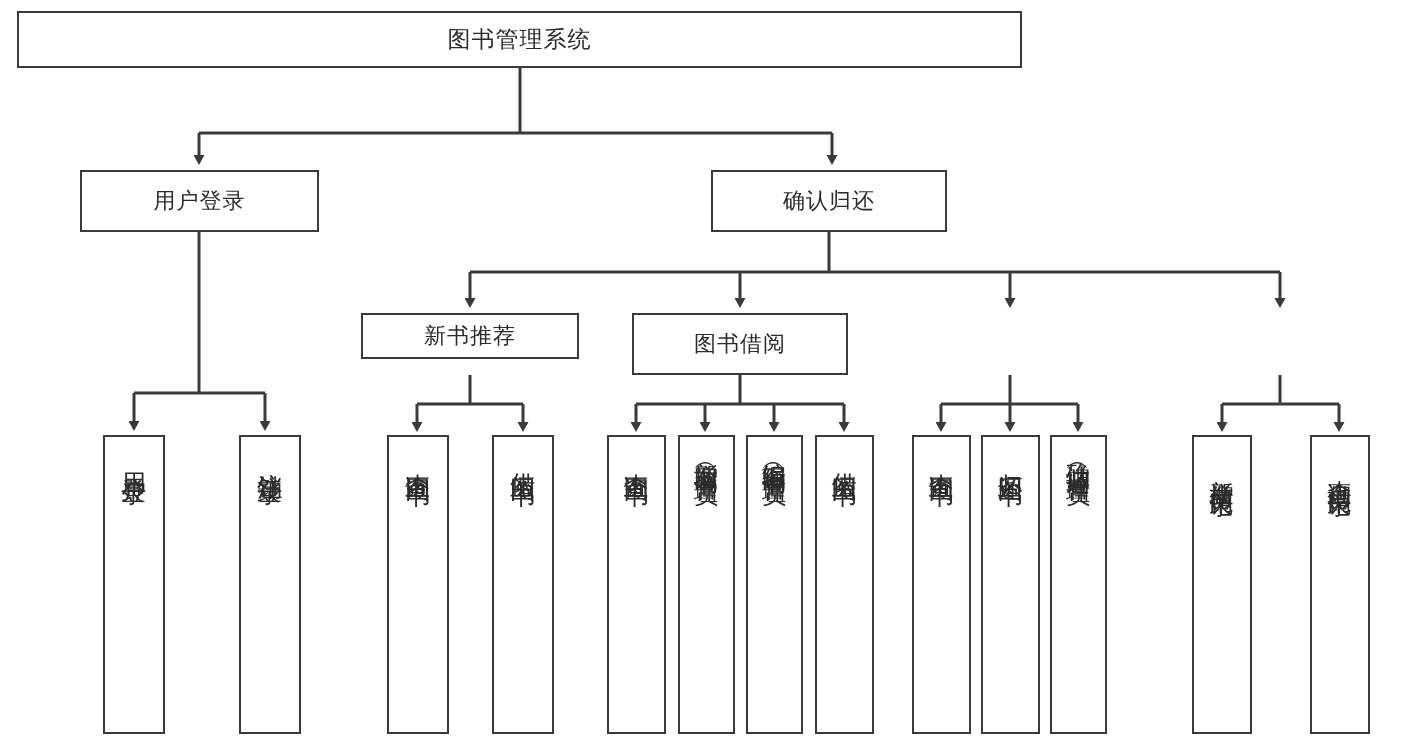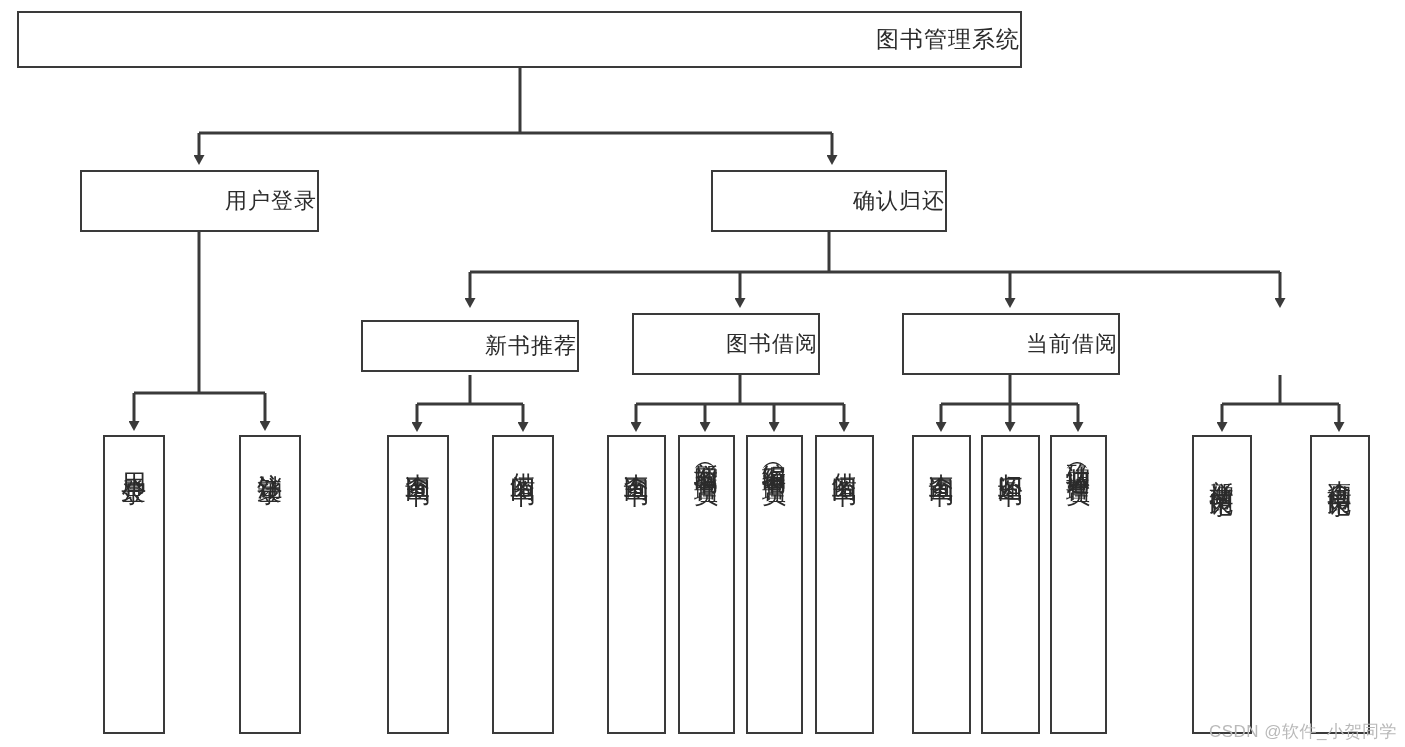--- a/index.html
+++ b/index.html
@@ -15,21 +15,21 @@
     overflow:hidden;
   }
   
   .node{
     position:absolute;
     box-sizing:border-box;
     background:#ffffff;
     border:2px solid #3a3a3a;
     display:flex;
     align-items:center;
-    justify-content:flex-end;
+    justify-content:center;
     color:#2b2b2b;
   }
   .node .lbl{
     display:block;
     text-align:center;
     line-height:1.18;
     white-space:nowrap;
   }
   
   .node.h .lbl{
@@ -130,28 +130,25 @@
     <span class="lbl">图书管理系统</span>
   </div>
 
   <div class="node h" style="left:80px;top:170px;width:239px;height:62px;">
     <span class="lbl">用户登录</span>
   </div>
   <div class="node h" style="left:711px;top:170px;width:236px;height:62px;">
     <span class="lbl">确认归还</span>
   </div>
 
-  <div class="node h" style="left:361px;top:320px;width:218px;height:52px;">
+  <div class="node h" style="left:361px;top:313px;width:218px;height:46px;">
     <span class="lbl">新书推荐</span>
   </div>
-  <div class="node h" style="left:632px;top:313px;width:188px;height:62px;">
+  <div class="node h" style="left:632px;top:313px;width:216px;height:62px;">
     <span class="lbl">图书借阅</span>
-  </div>
-  <div class="node h" style="left:902px;top:313px;width:218px;height:62px;">
-    <span class="lbl">当前借阅</span>
   </div>
 
   <div class="node v" style="left:103px;top:435px;width:62px;height:299px;">
     <span class="lbl">用户登录</span>
   </div>
   <div class="node v" style="left:239px;top:435px;width:62px;height:299px;">
     <span class="lbl">注销登录</span>
   </div>
 
   <div class="node v" style="left:387px;top:435px;width:62px;height:299px;">
@@ -184,15 +181,14 @@
     <span class="lbl">确认归还（管理员）</span>
   </div>
 
   <div class="node v tall" style="left:1192px;top:435px;width:60px;height:299px;padding-top:24px;">
     <span class="lbl">新增借阅记录</span>
   </div>
   <div class="node v tall" style="left:1310px;top:435px;width:60px;height:299px;padding-top:24px;">
     <span class="lbl">查询借阅记录</span>
   </div>
 
-  <div id="watermark">CSDN @软件_小贺同学</div>
 
 </div>
 
 </body></html>

